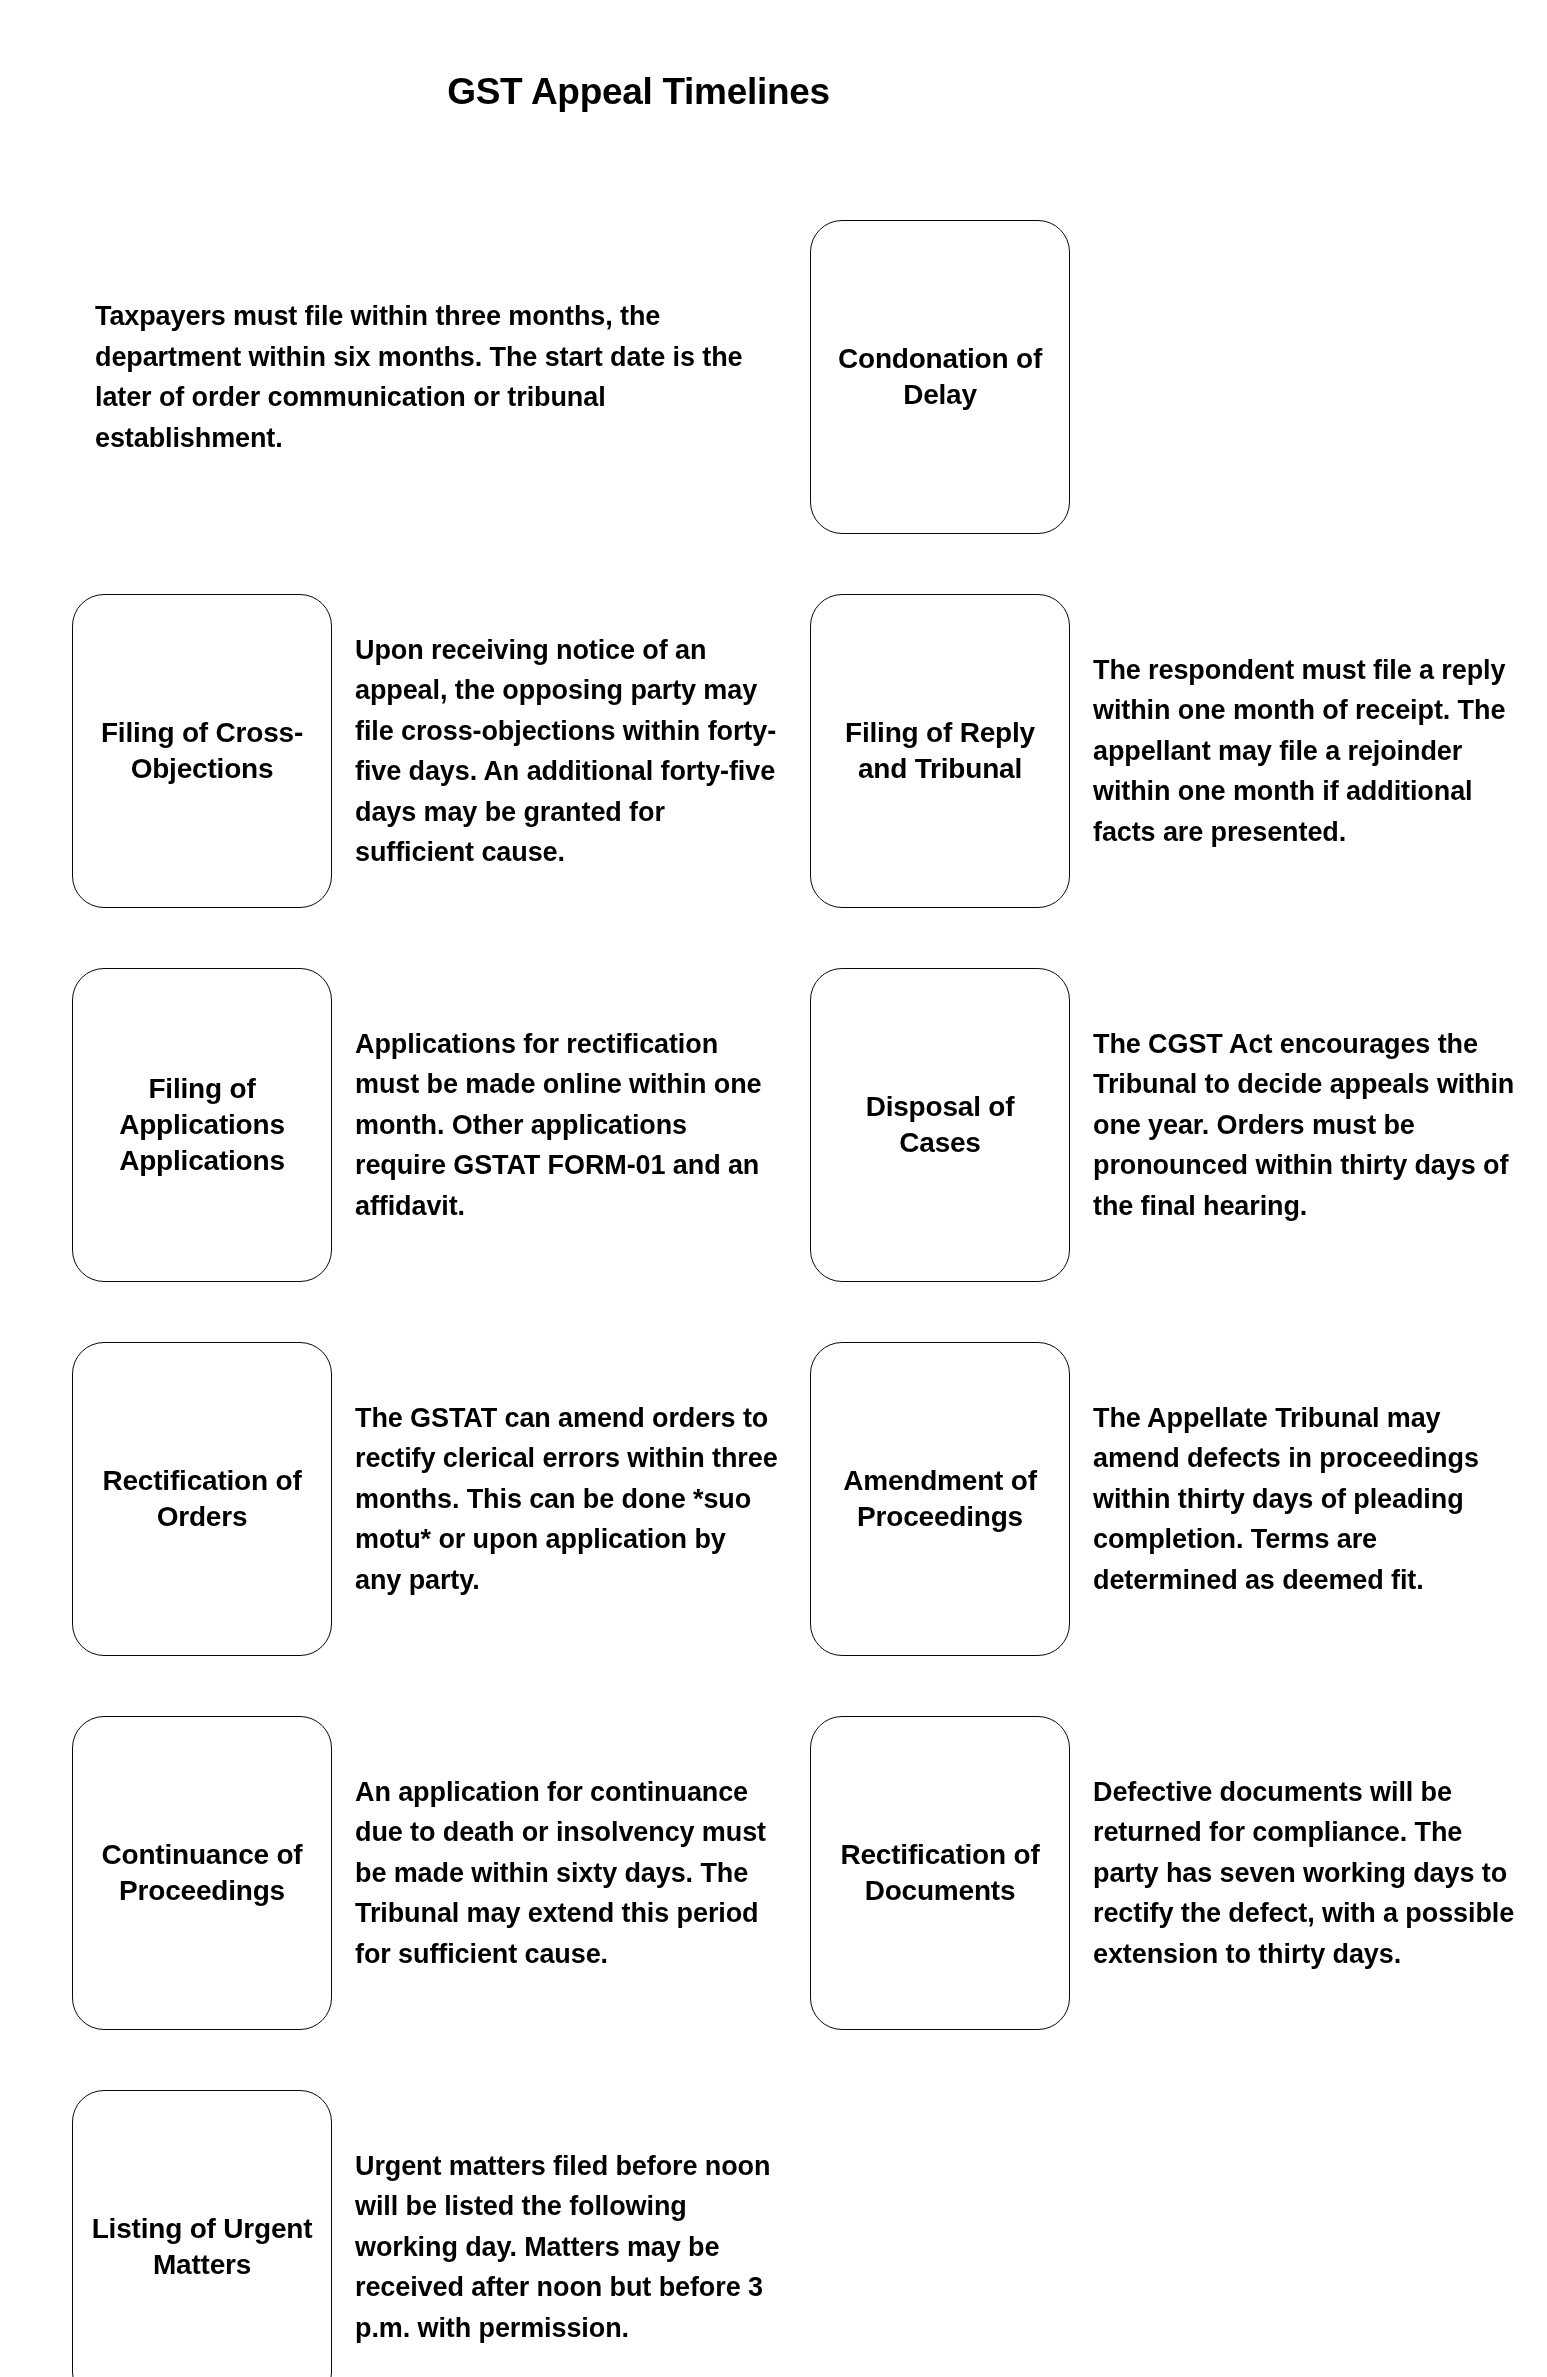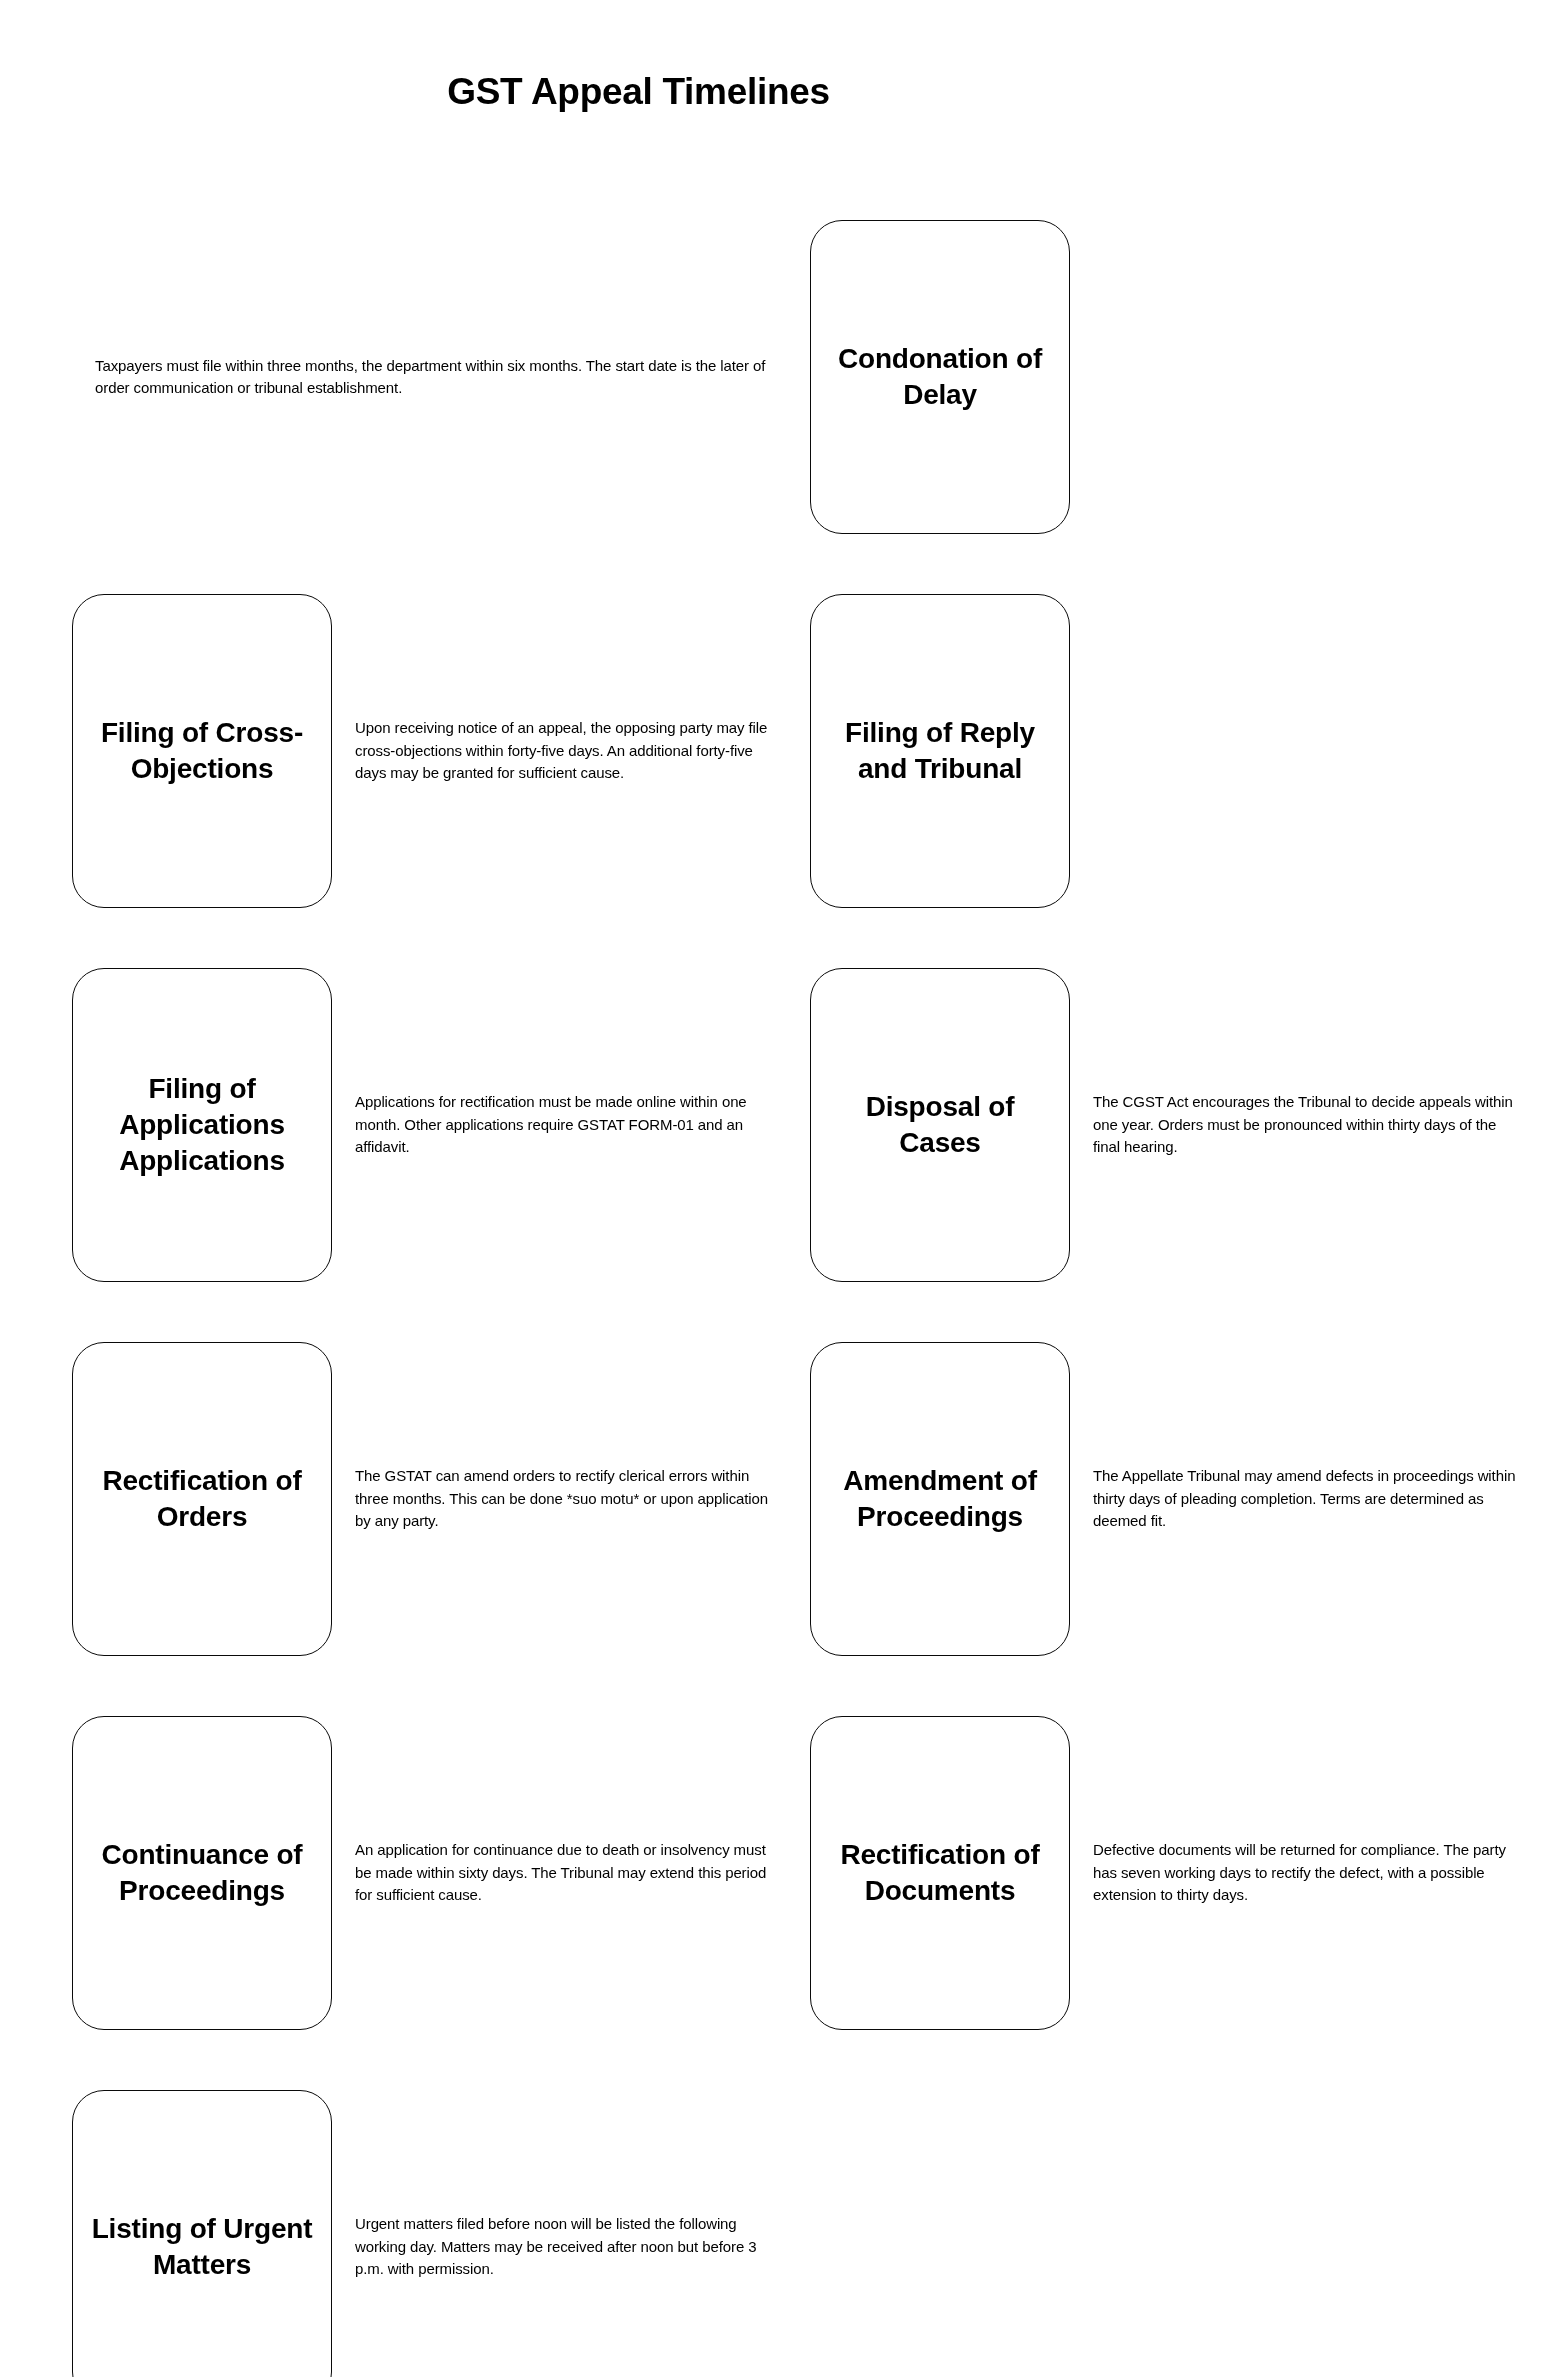--- a/index.html
+++ b/index.html
@@ -80,22 +80,22 @@
     flex: 1 1 auto;
     height: 314px;
     display: flex;
     align-items: center;
     padding-left: 23px;
     padding-right: 31px;
     box-sizing: border-box;
   }
 
   .card-desc {
-    font-size: 15px;
-    font-weight: normal;
+    font-size: 27px;
+    font-weight: bold;
     font-stretch: condensed;
     line-height: 1.5;
     text-align: left;
     letter-spacing: -0.1px;
   }
 </style>
 </head>
 <body>
 
 <div id="page-title">GST Appeal Timelines</div>
@@ -121,20 +121,23 @@
         <div class="card-title">Filing of Cross-Objections</div>
       </div>
       <div class="card-desc-wrap">
         <div class="card-desc">Upon receiving notice of an appeal, the opposing party may file cross-objections within forty-five days. An additional forty-five days may be granted for sufficient cause.</div>
       </div>
     </div>
     <div class="cell col-right">
       <div class="card-box">
         <div class="card-title">Filing of Reply and Tribunal</div>
       </div>
+      <div class="card-desc-wrap">
+        <div class="card-desc">The respondent must file a reply within one month of receipt. The appellant may file a rejoinder within one month if additional facts are presented.</div>
+      </div>
     </div>
   </div>
 
   <div class="row">
     <div class="cell col-left">
       <div class="card-box">
         <div class="card-title">Filing of Applications Applications</div>
       </div>
       <div class="card-desc-wrap">
         <div class="card-desc">Applications for rectification must be made online within one month. Other applications require GSTAT FORM-01 and an affidavit.</div>

